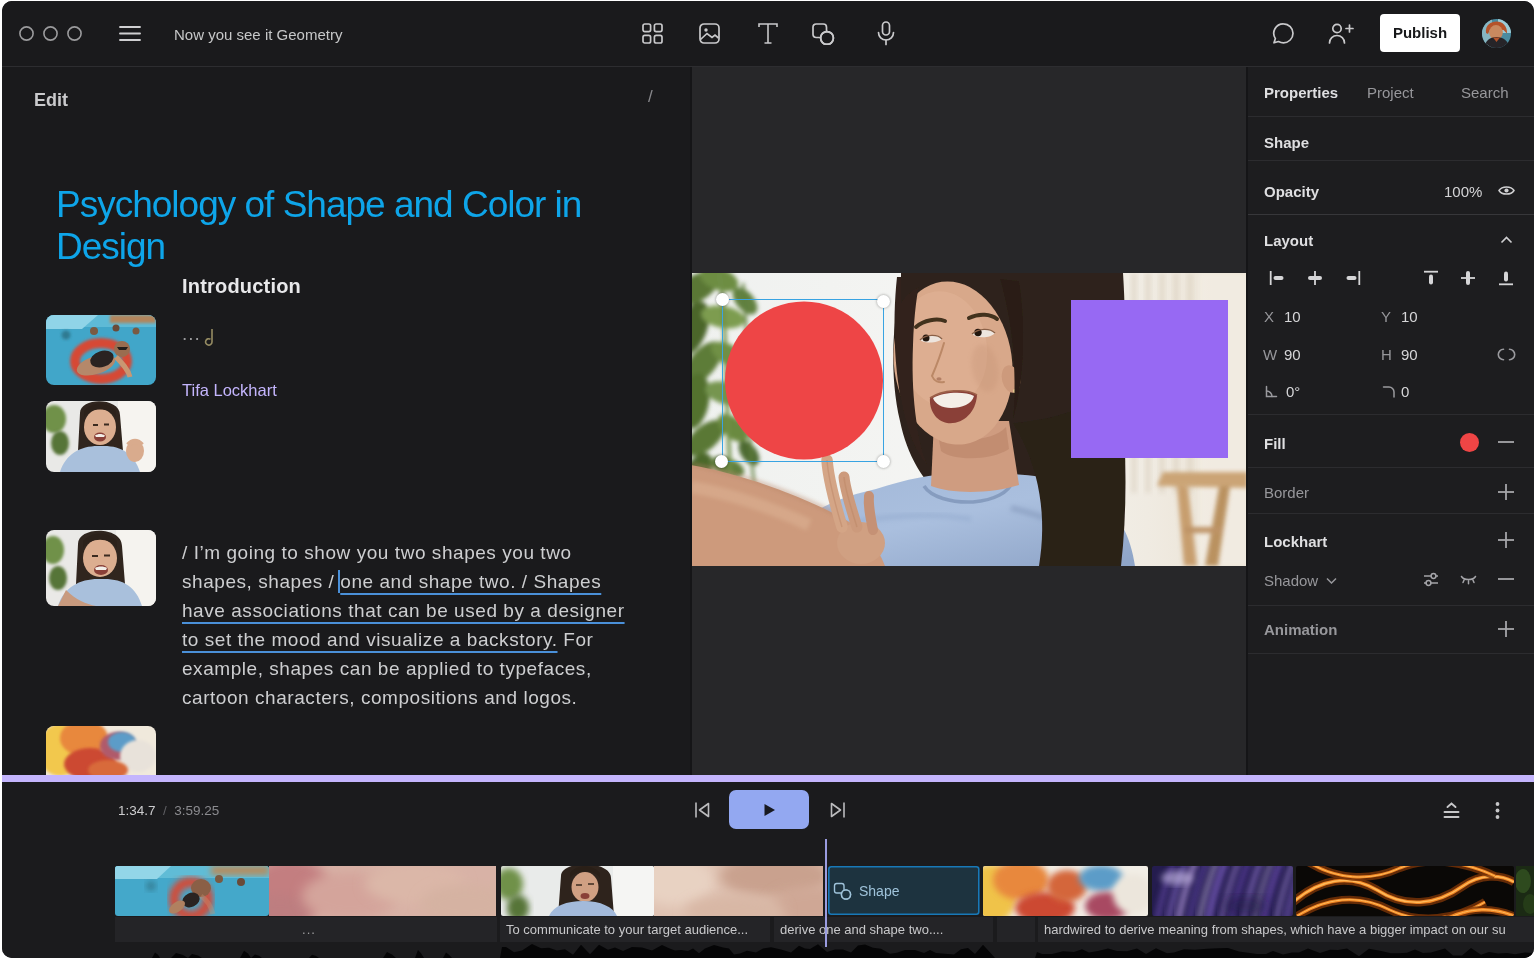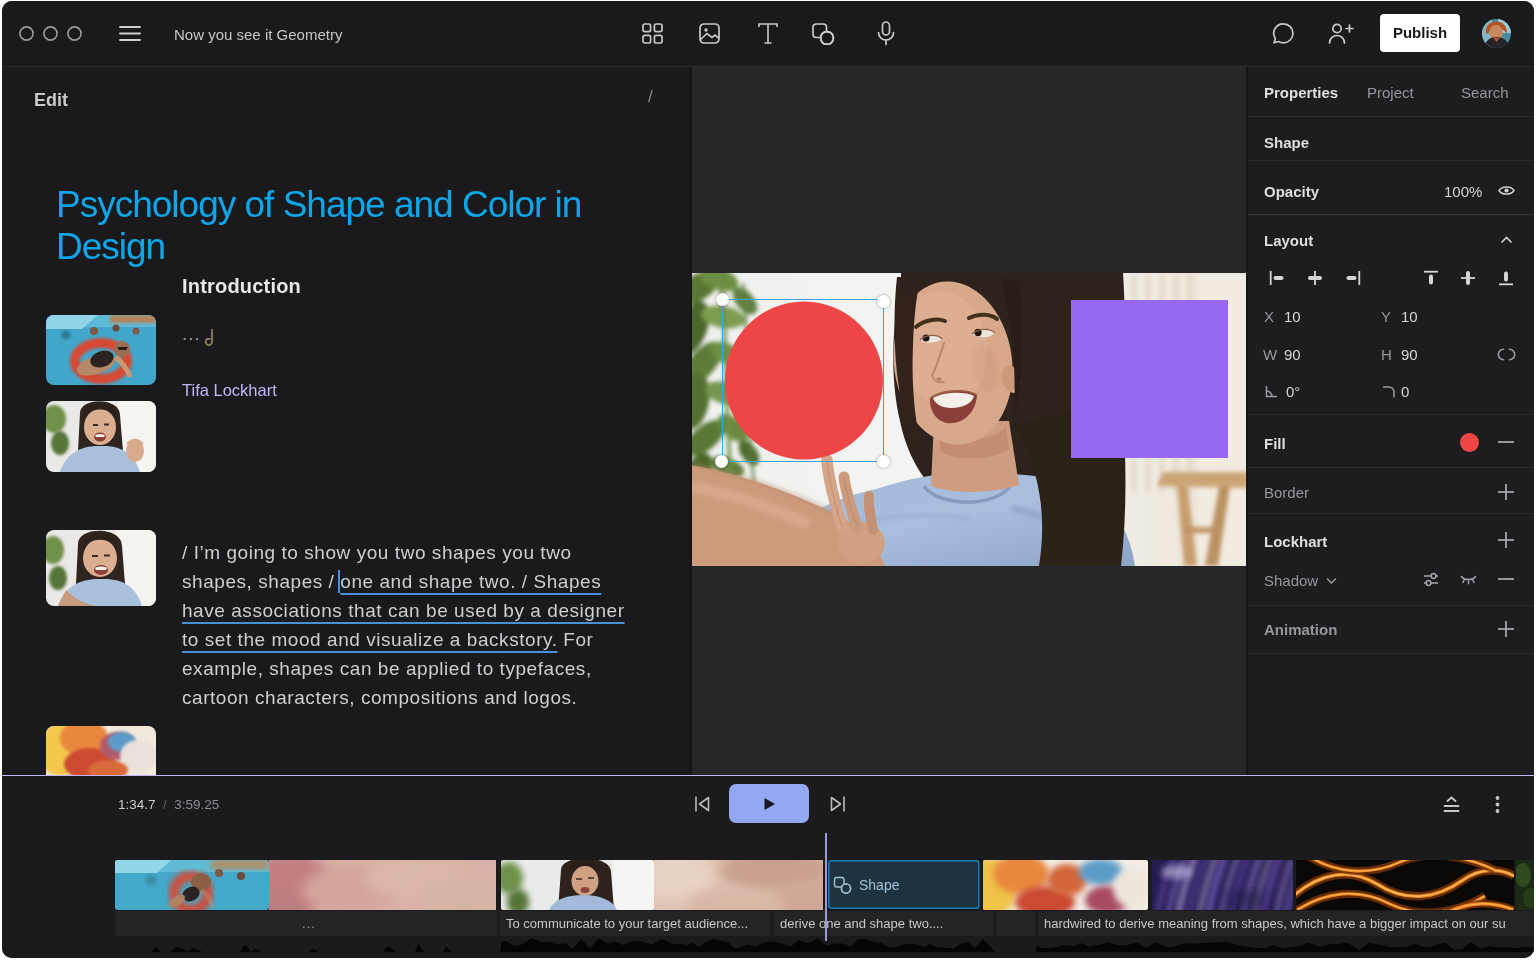--- a/index.html
+++ b/index.html
@@ -517,21 +517,21 @@
               <line x1="8" y1="0" x2="8" y2="16"></line>
               <line x1="0" y1="8" x2="16" y2="8"></line>
             </g>
           </svg>
         </div>
   <div class="div" style="top:586px"></div>
 </div>
 <div class="ab" style="left:1246px;top:67px;width:2px;height:708px;background:#151517"></div>
 <div class="ab" style="left:690px;top:67px;width:2px;height:708px;background:#151517"></div>
 
-<div class="ab" id="bottombar" style="left:2px;top:775px;width:1532px;height:183px;background:#1b1b1d;border-top:1px solid #c4b5fd">
+<div class="ab" id="bottombar" style="left:2px;top:775px;width:1532px;height:183px;background:#1b1b1d;border-top:7px solid #c4b5fd">
   <div class="ab" style="left:116px;top:21px;font-size:13.5px;color:#cdcdcf">1:34.7 <span style="color:#5f5f63">&nbsp;/&nbsp;</span> <span style="color:#8b8b8f">3:59.25</span></div>
   <div class="ic" style="left:692px;top:19px">
           <svg width="17" height="18" viewBox="0 0 17 18">
             <g fill="none" stroke="#bcbcbe" stroke-width="1.6" stroke-linejoin="round">
               <line x1="2" y1="1.5" x2="2" y2="16.5"></line>
               <path d="M14.5 2.5 L5.5 9 L14.5 15.5 Z"></path>
             </g>
           </svg>
         </div>
   <div class="ab" style="left:727px;top:8px;width:80px;height:39px;background:#93a8f1;border-radius:7px"></div>

